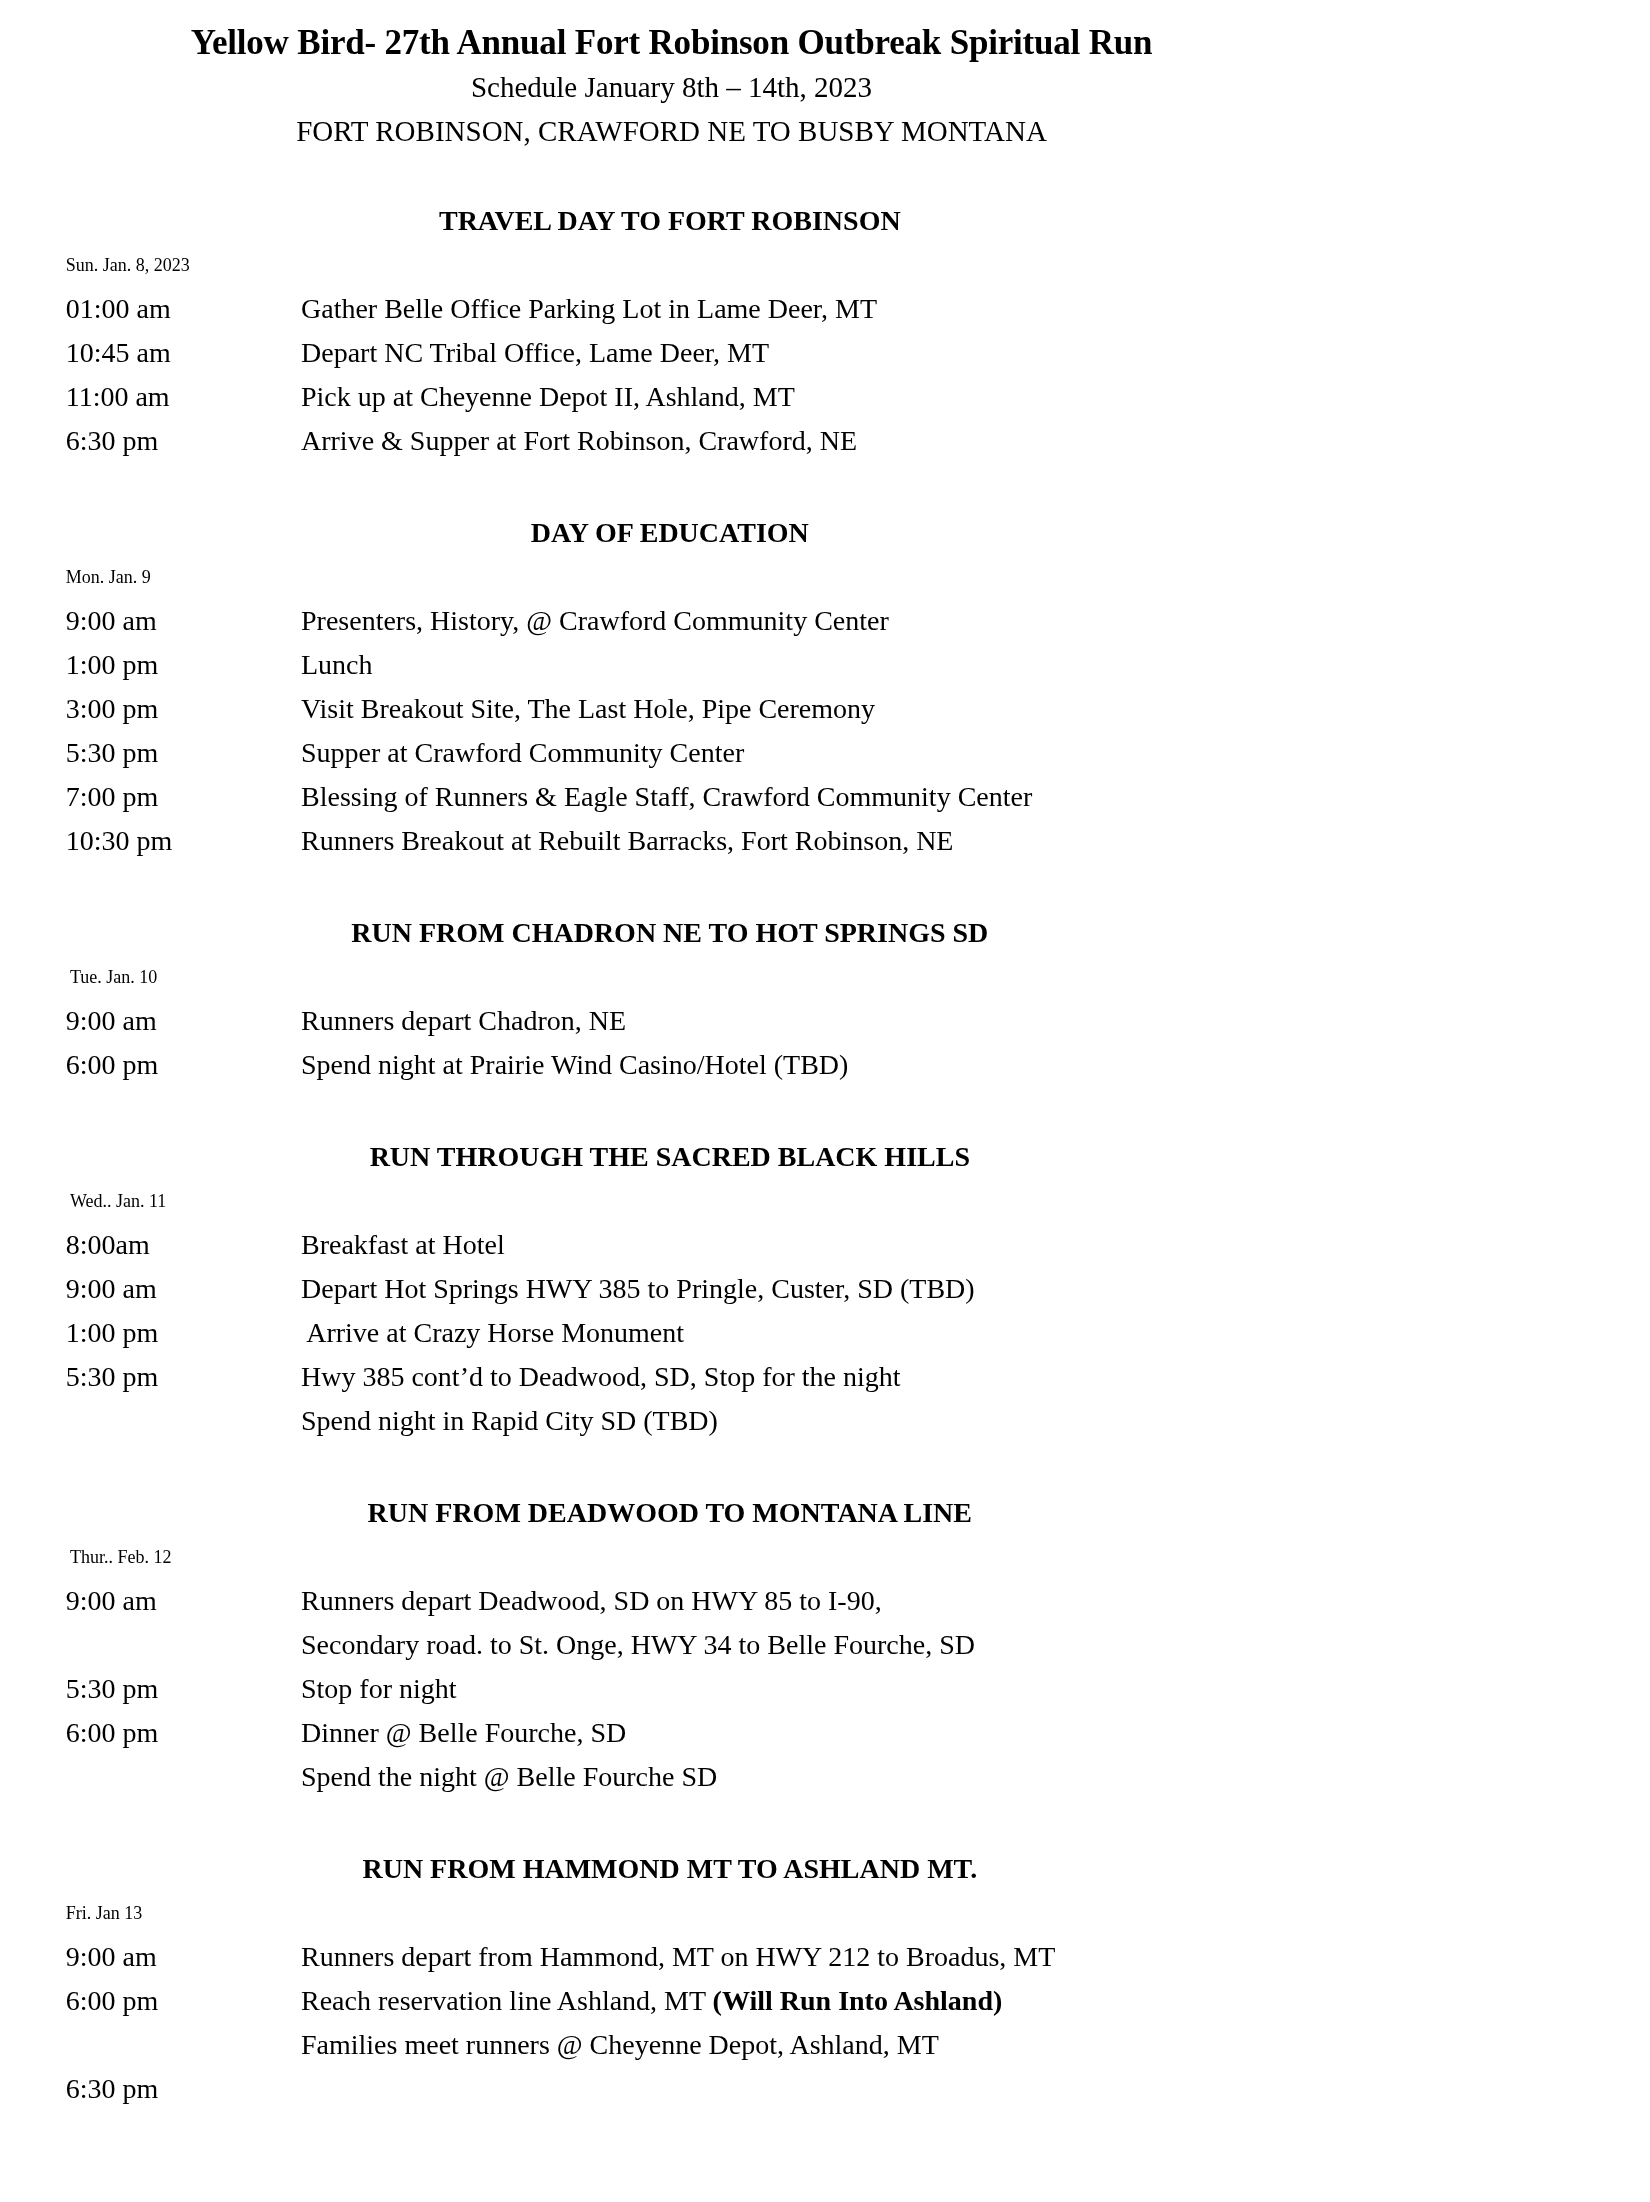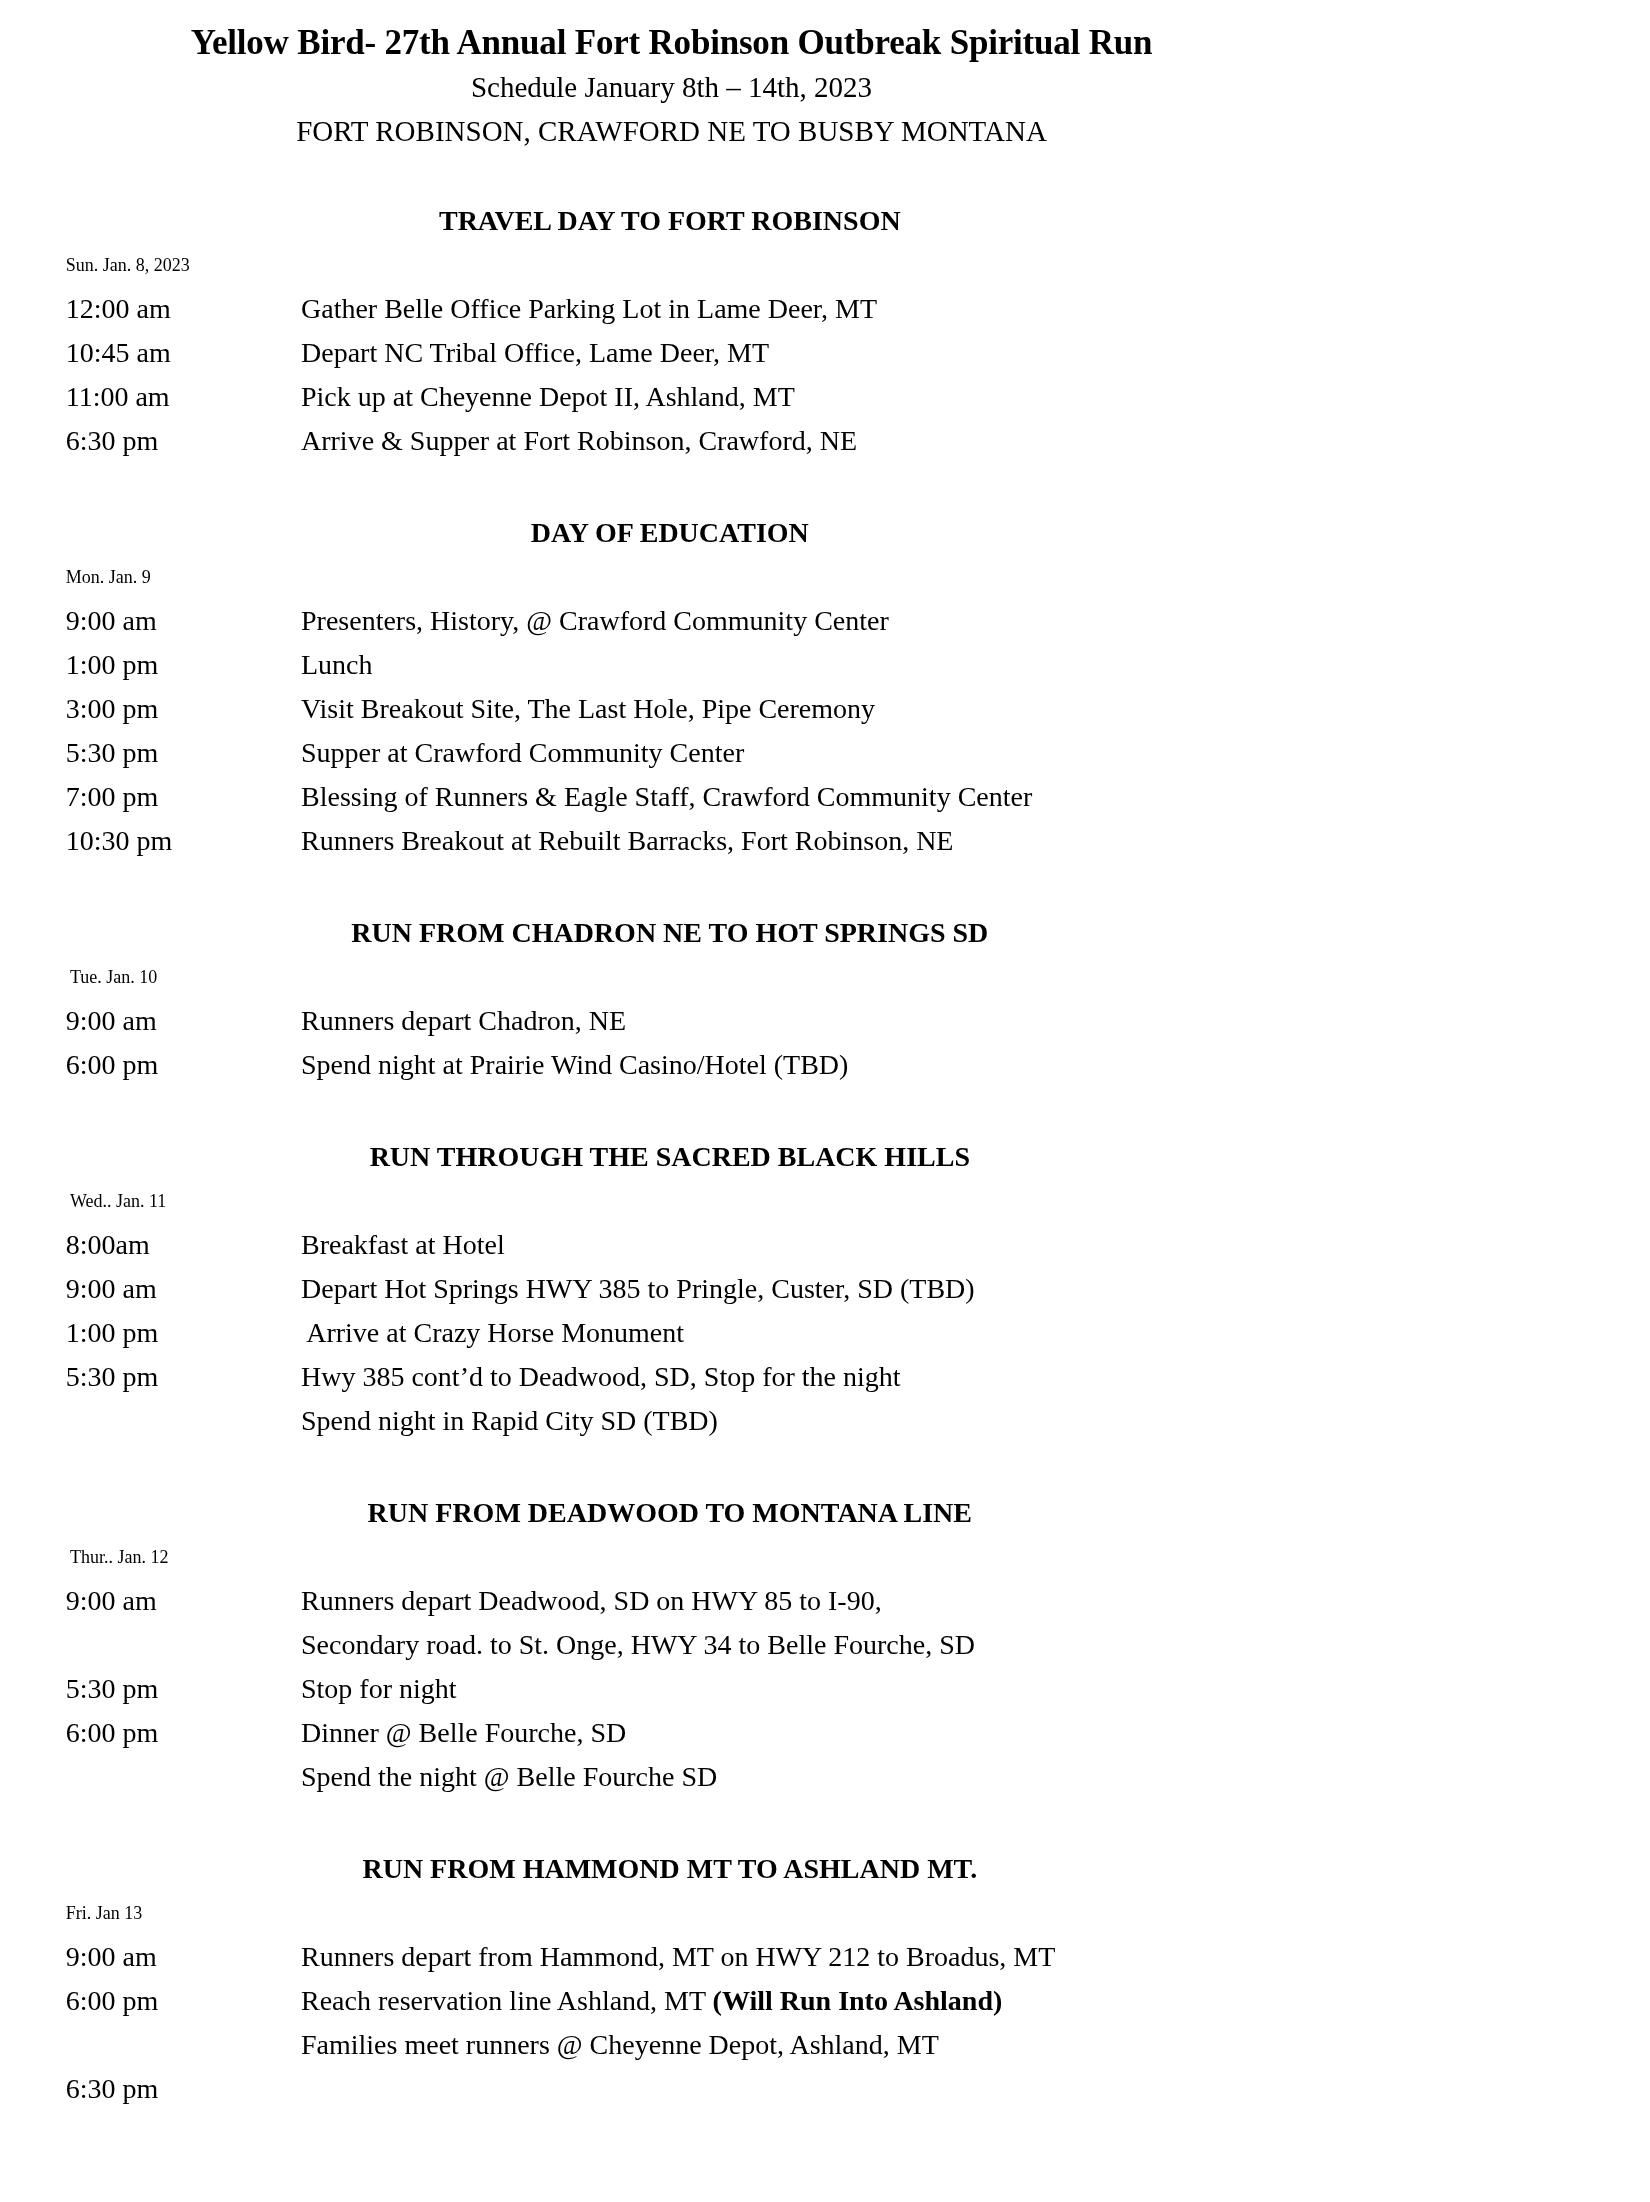--- a/index.html
+++ b/index.html
@@ -115,21 +115,21 @@
     <div class="doc-route">FORT ROBINSON, CRAWFORD NE TO BUSBY MONTANA</div>
   </div>
 
   <div id="sections-root">
       <div class="section-spacer"></div>
       <div class="section">
         <div class="section-heading">TRAVEL DAY TO FORT ROBINSON</div>
         <div class="day-label">Sun. Jan. 8, 2023</div>
         <div class="rows">
           <div class="row">
-            <div class="time">12:00 am</div>
+            <div class="time">01:00 am</div>
             <div class="desc">Gather Belle Office Parking Lot in Lame Deer, MT</div>
           </div>
           <div class="row">
             <div class="time">10:45 am</div>
             <div class="desc">Depart NC Tribal Office, Lame Deer, MT</div>
           </div>
           <div class="row">
             <div class="time">11:00 am</div>
             <div class="desc">Pick up at Cheyenne Depot II, Ashland, MT</div>
           </div>
@@ -208,21 +208,21 @@
           </div>
           <div class="row">
             <div class="time"></div>
             <div class="desc">Spend night in Rapid City SD (TBD)</div>
           </div>
         </div>
       </div>
       <div class="section-spacer"></div>
       <div class="section">
         <div class="section-heading">RUN FROM DEADWOOD TO MONTANA LINE</div>
-        <div class="day-label indented">Thur.. Jan. 12</div>
+        <div class="day-label indented">Thur.. Feb. 12</div>
         <div class="rows">
           <div class="row">
             <div class="time">9:00 am</div>
             <div class="desc">Runners depart Deadwood, SD on HWY 85 to I-90,</div>
           </div>
           <div class="row">
             <div class="time"></div>
             <div class="desc">Secondary road. to St. Onge, HWY 34 to Belle Fourche, SD</div>
           </div>
           <div class="row">

